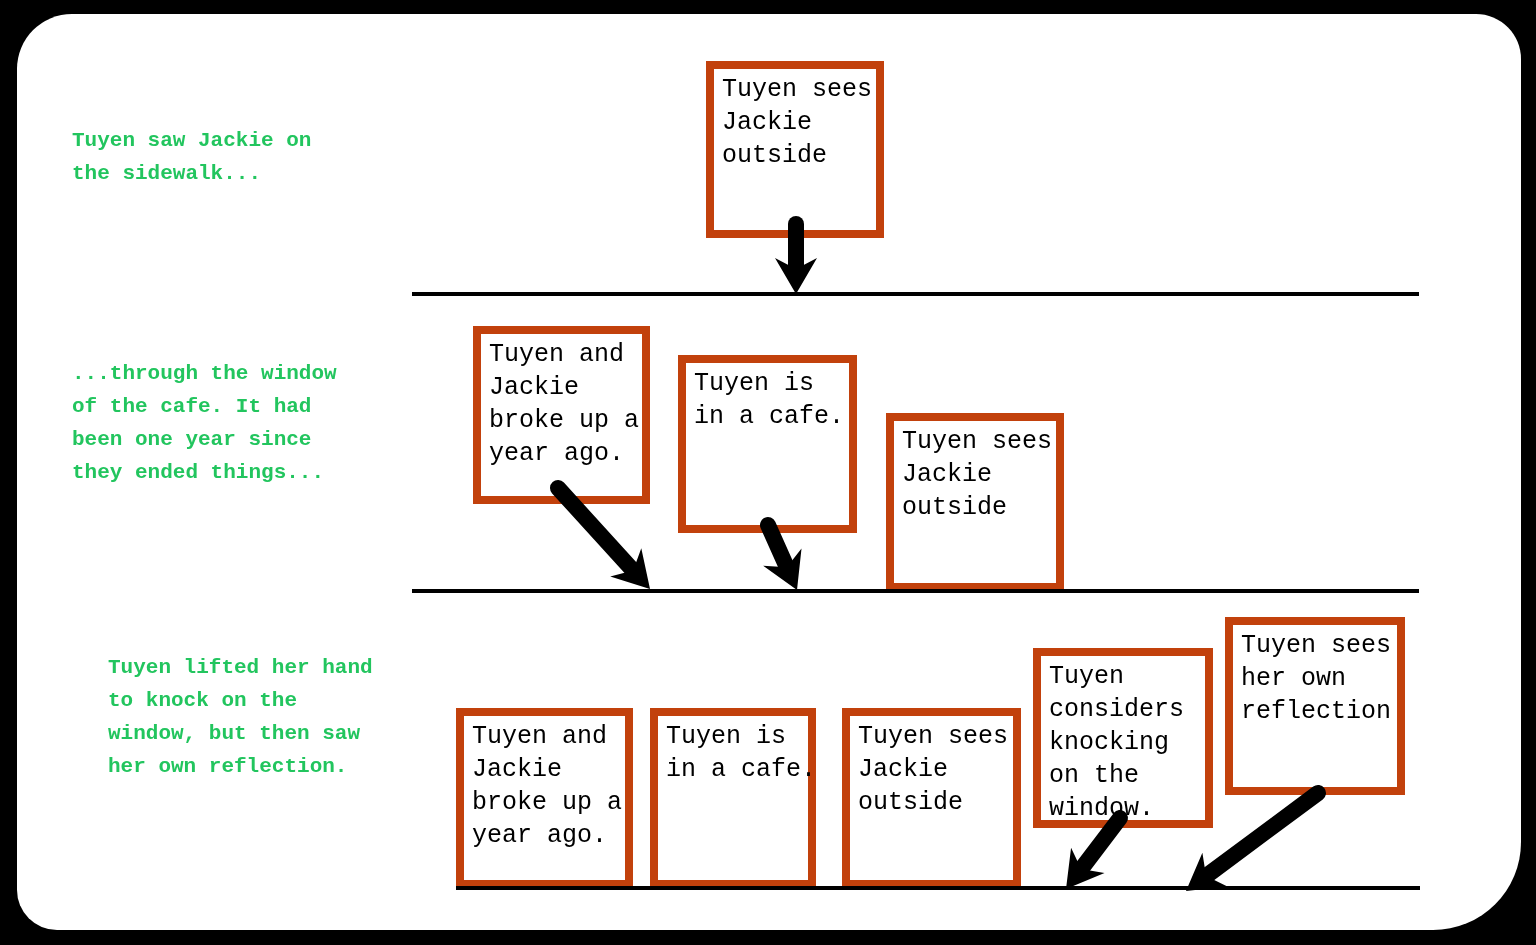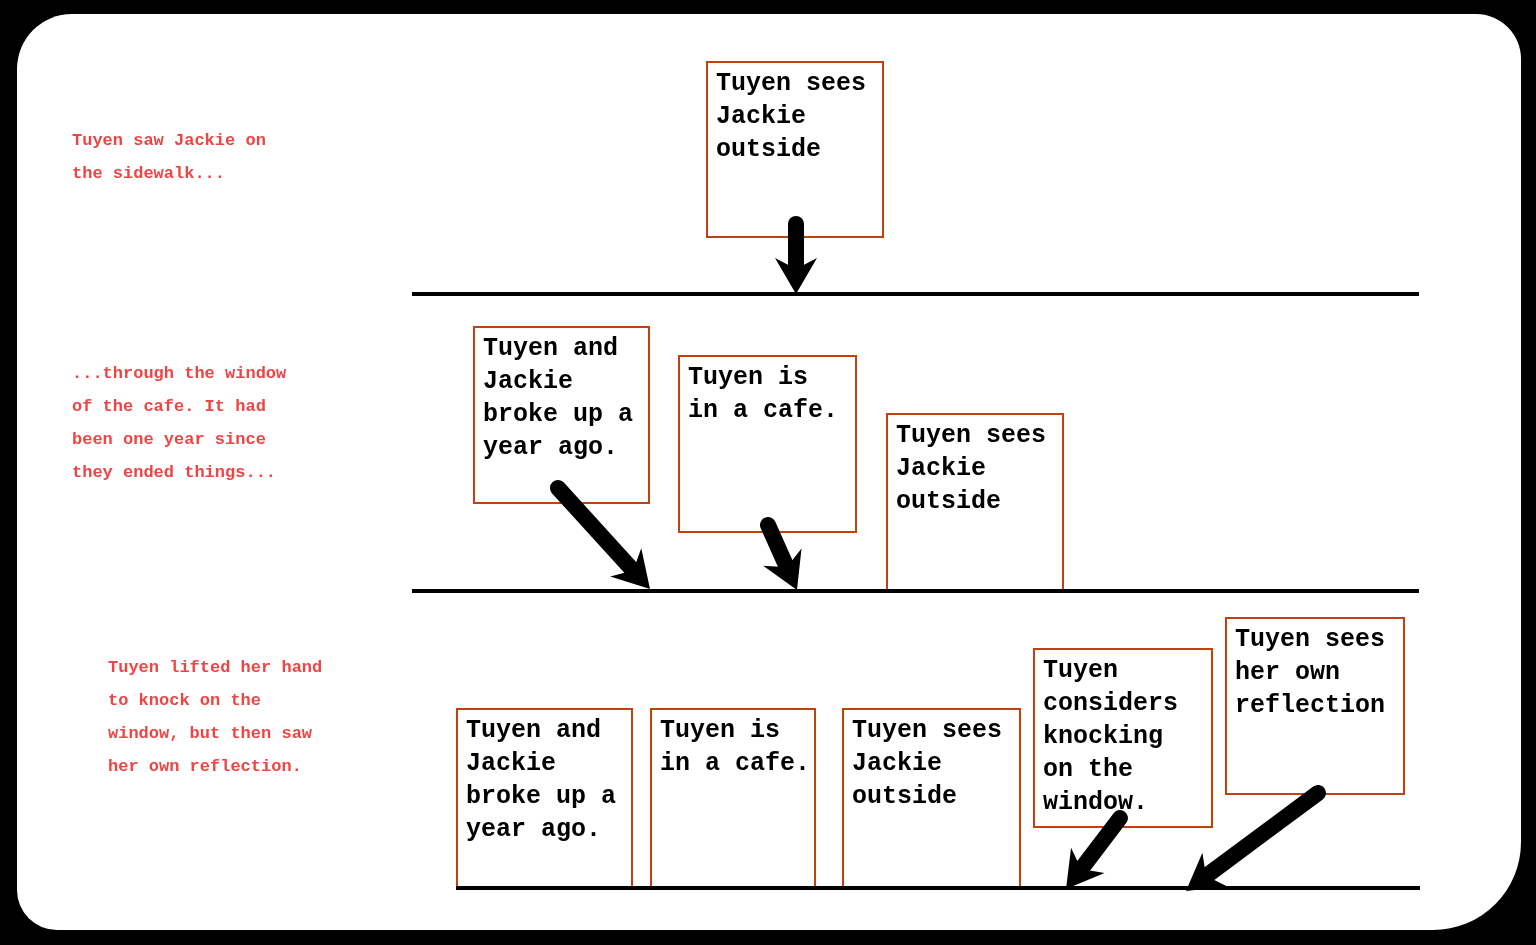--- a/index.html
+++ b/index.html
@@ -6,27 +6,27 @@
   .stage {
     position:relative; width:1536px; height:945px; background:#000;
     font-family:"Liberation Mono","DejaVu Sans Mono",monospace;
     overflow:hidden;
   }
   .panel {
     position:absolute; left:17px; top:14px; width:1504px; height:916px;
     background:#fff; border-radius:55px 45px 88px 40px;
   }
   .row-label {
-    position:absolute; white-space:pre; color:#ef4444;
-    font-size:17px; line-height:33px; font-weight:700;
+    position:absolute; white-space:pre; color:#22c55e;
+    font-size:21px; line-height:33px; font-weight:700;
   }
   .event-box {
     position:absolute; box-sizing:border-box; background:#fff;
-    border:2px solid #c2410c; color:#000; white-space:pre;
-    font-size:25px; line-height:33px; font-weight:700; padding:4px 8px;
+    border:8px solid #c2410c; color:#000; white-space:pre;
+    font-size:25px; line-height:33px; font-weight:400; padding:4px 8px;
   }
   svg.connectors {
     position:absolute; left:0; top:0; width:1536px; height:945px;
     pointer-events:none;
   }
 </style>
 </head>
 <body>
 
 <div class="stage">

